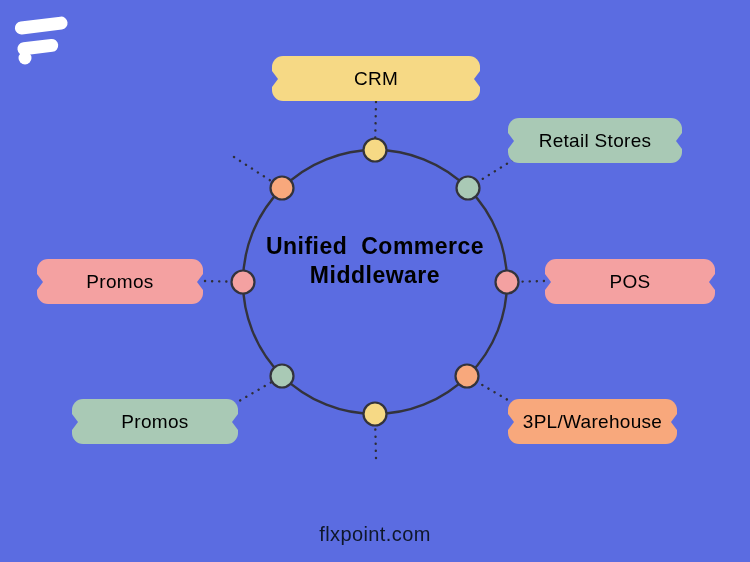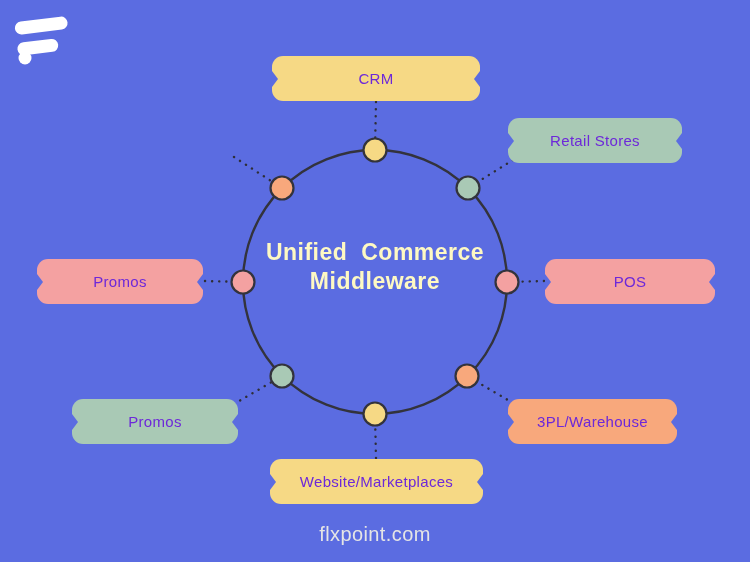--- a/index.html
+++ b/index.html
@@ -31,24 +31,24 @@
     left: 0;
     top: 0;
     width: 750px;
     height: 562px;
   }
 
   
   .center-title {
     position: absolute;
     left: 225px;
-    top: 238px;
+    top: 232px;
     width: 300px;
     text-align: center;
-    color: #fef9c3;
+    color: #000000;
     font-size: 23px;
     font-weight: bold;
     line-height: 29px;
     letter-spacing: 0.5px;
     word-spacing: 7px;
   }
 
   
   .node {
     position: absolute;
@@ -66,22 +66,22 @@
     transform: translateY(-50%);
     width: 0;
     height: 0;
     border-top: 8px solid transparent;
     border-bottom: 8px solid transparent;
   }
   .node::before { left: 0;  border-left: 6px solid #5b6ce1; }
   .node::after  { right: 0; border-right: 6px solid #5b6ce1; }
 
   .node-label {
-    font-size: 15px;
-    color: #6d28d9;
+    font-size: 19px;
+    color: #000000;
     letter-spacing: 0.3px;
   }
 
   .c-yellow { background: #f6d985; }
   .c-orange { background: #f8a87c; }
   .c-green  { background: #a9c9b5; }
   .c-pink   { background: #f4a1a1; }
 
   .pos-crm     { left: 272px; top: 56px;  width: 208px; }
   .pos-cms     { left: 73px;  top: 116px; width: 165px; }
@@ -92,21 +92,21 @@
   .pos-3pl     { left: 508px; top: 399px; width: 169px; }
   .pos-website { left: 270px; top: 459px; width: 213px; }
 
   
   .footer {
     position: absolute;
     left: 0;
     top: 523px;
     width: 750px;
     text-align: center;
-    color: #e5e5e5;
+    color: #0f172a;
     font-size: 20px;
     letter-spacing: 0.4px;
   }
 </style>
 </head>
 <body>
 
 <div class="canvas">
 
   <div class="logo">
@@ -156,23 +156,20 @@
   </div>
   <div class="node c-pink pos-pos">
     <span class="node-label">POS</span>
   </div>
   <div class="node c-green pos-retail">
     <span class="node-label">Retail Stores</span>
   </div>
   <div class="node c-orange pos-3pl">
     <span class="node-label">3PL/Warehouse</span>
   </div>
-  <div class="node c-yellow pos-website">
-    <span class="node-label">Website/Marketplaces</span>
-  </div>
   <div class="node c-green pos-email">
     <span class="node-label">Promos</span>
   </div>
   <div class="node c-pink pos-promos">
     <span class="node-label">Promos</span>
   </div>
 
   <div class="footer">flxpoint.com</div>
 
 </div>

